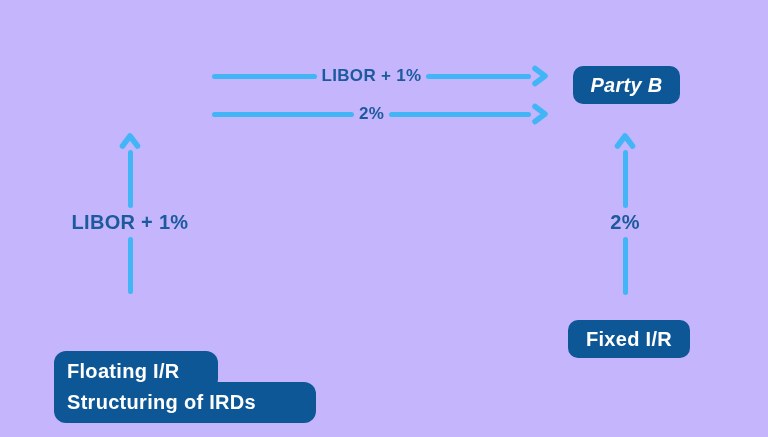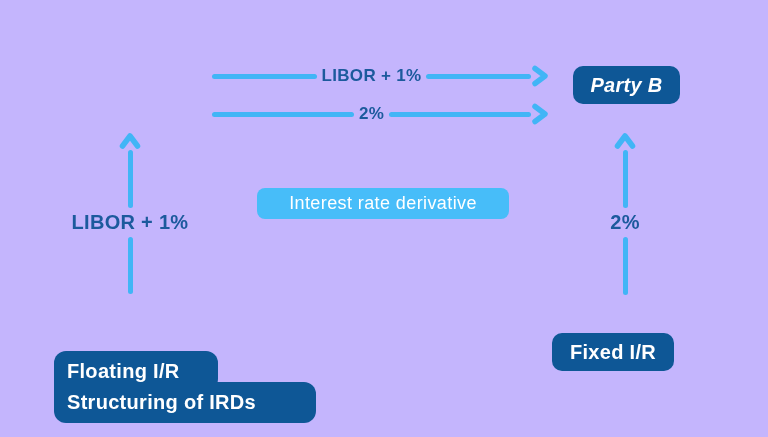--- a/index.html
+++ b/index.html
@@ -19,21 +19,21 @@
     display: flex;
     align-items: center;
     justify-content: center;
     font-size: 20px;
     font-weight: 700;
     letter-spacing: 0.3px;
     white-space: nowrap;
   }
   .node-party-a { left: 77px;  top: 73px;  width: 110px; height: 38px; }
   .node-party-b { left: 573px; top: 66px;  width: 107px; height: 38px; font-style: italic; }
-  .node-fixed   { left: 552px; top: 320px; width: 122px; height: 38px; margin-top: 13px; }
+  .node-fixed   { left: 568px; top: 320px; width: 122px; height: 38px; }
 
   
   .node-floating { position: absolute; left: 54px; top: 303px; }
   .float-top, .float-bottom {
     background: var(--node-bg, #0e5796);
     color: var(--node-text, #ffffff);
     font-size: 20px;
     font-weight: 700;
     letter-spacing: 0.3px;
     display: flex;
@@ -147,21 +147,20 @@
       <path d="M3.5 15 L11 5 L18.5 15" fill="none" stroke="currentColor" stroke-width="5.5" stroke-linecap="round" stroke-linejoin="round"></path>
     </svg>
     <div class="v-seg"></div>
     <span class="v-label">2%</span>
     <div class="v-seg"></div>
   </div>
 
 
   <div class="node node-party-b">Party B</div>
 
-  <div class="tag">Interest rate derivative</div>
 
   <div class="node-floating">
     <div class="float-top">
       <span>Floating I/R</span>
     </div>
     <div class="float-bottom">
       <span>Structuring of IRDs</span>
     </div>
   </div>
 

